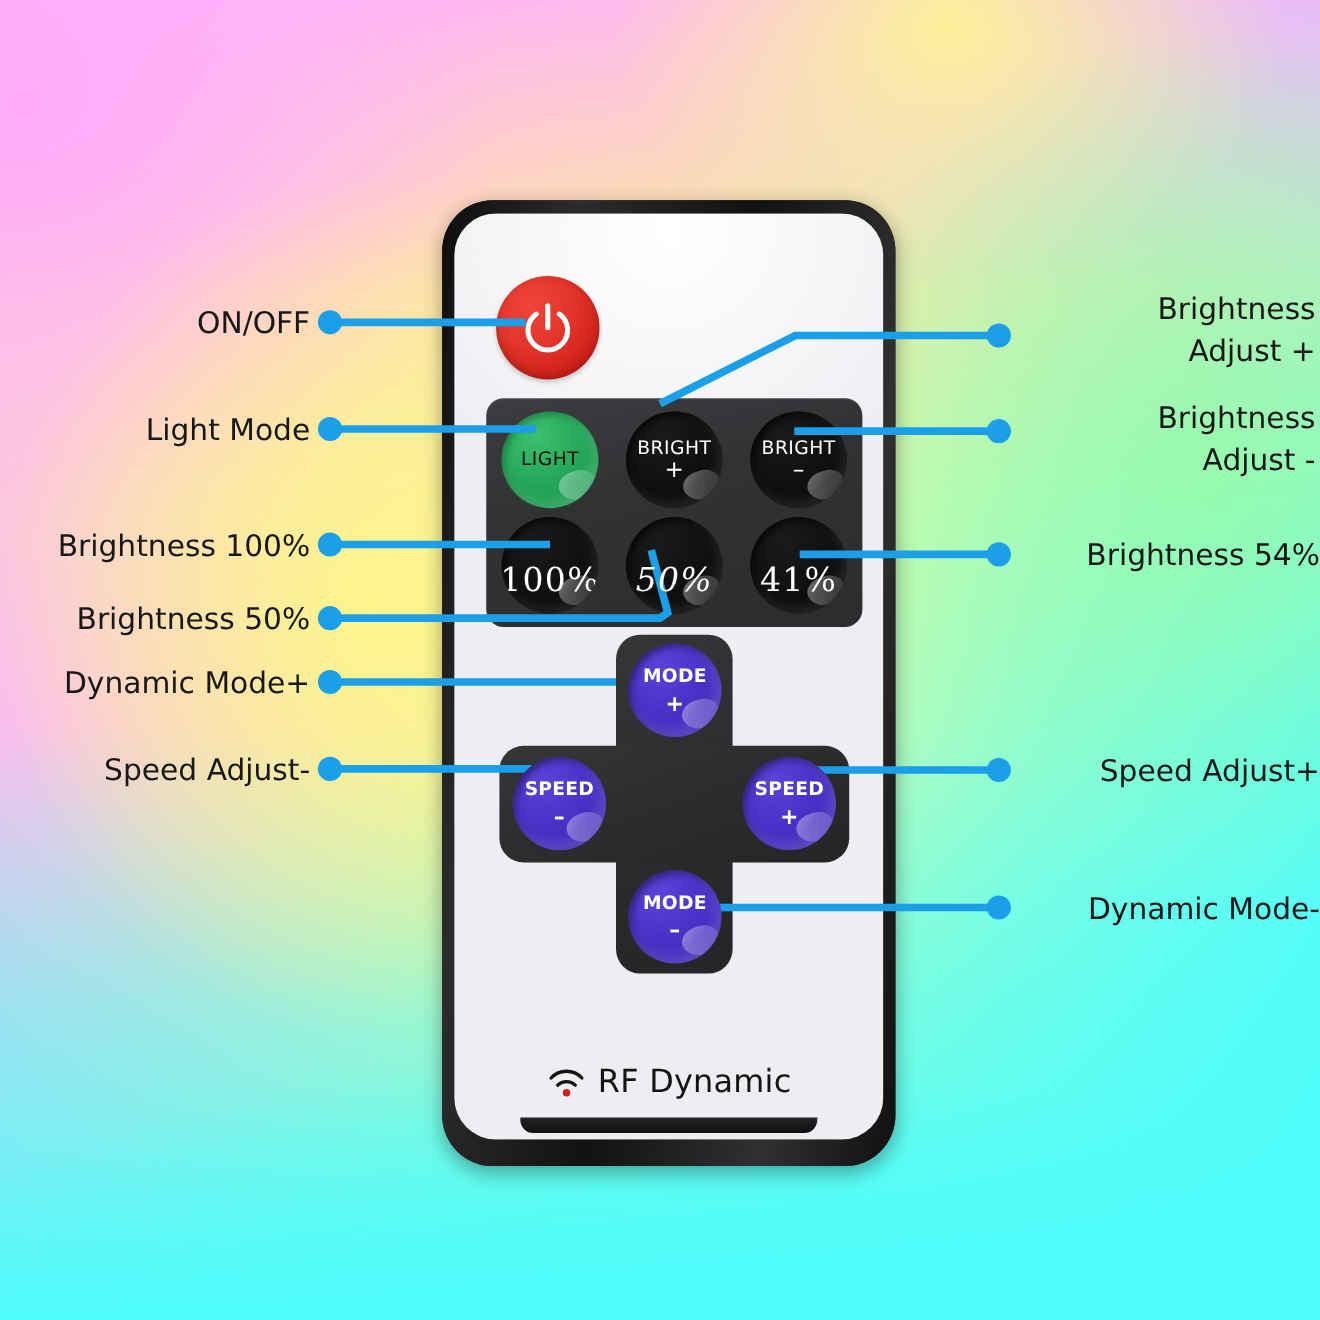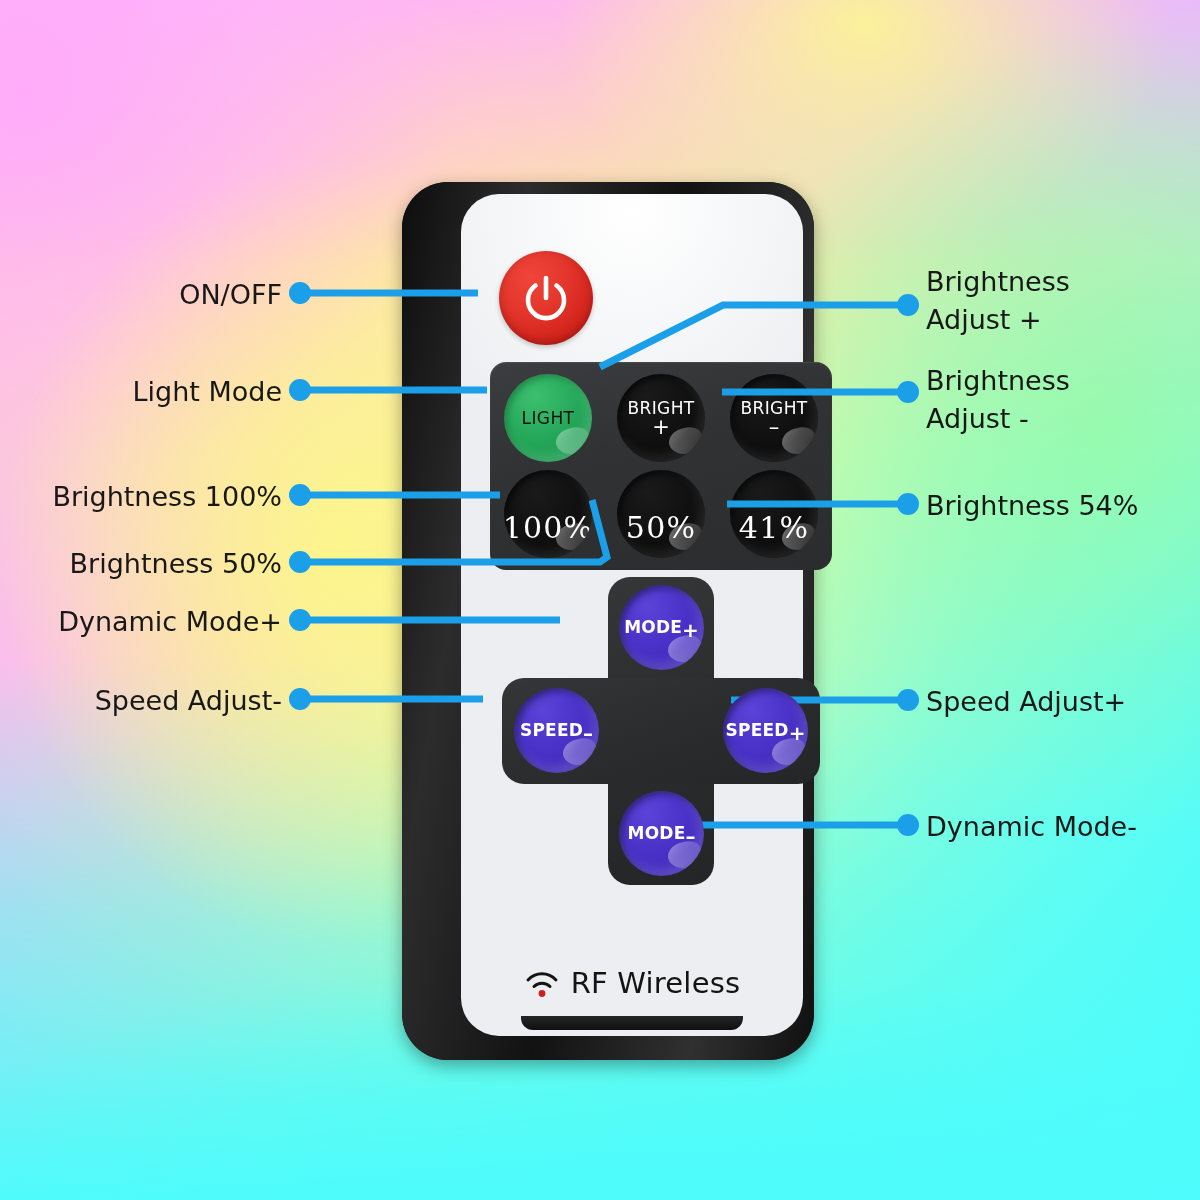--- a/index.html
+++ b/index.html
@@ -98,21 +98,20 @@
   #remote-face {
     position: absolute;
     left: 11px;
     top: 12px;
     right: 11px;
     bottom: 24px;
     border-radius: 38px;
     background:
       radial-gradient(ellipse 70% 30% at 50% 2%, #ffffff 0%, #f4f5f7 60%, #eceef1 100%),
       linear-gradient(180deg, #fbfcfd 0%, #f3f4f6 40%, #eceef0 75%, #e6e8eb 100%);
-    margin-left: 48px;
   }
   #remote-lip {
     position: absolute;
     left: 60px;
     right: 60px;
     bottom: 6px;
     height: 14px;
     border-radius: 0 0 12px 12px;
     background: linear-gradient(180deg, #242424 0%, #101010 100%);
   }
@@ -239,21 +238,21 @@
     left: 0; top: 101px;
     width: 318px; height: 106px;
     border-radius: 22px;
   }
   .dpad-btn {
     position: absolute;
     width: 85px;
     height: 85px;
     border-radius: 50%;
     display: flex;
-    flex-direction: row;
+    flex-direction: column;
     align-items: center;
     justify-content: center;
     overflow: hidden;
     background: radial-gradient(circle at 34% 26%, #5b43d8 0%, #4a32c9 45%, #3b24ae 100%);
     box-shadow: inset -5px -6px 12px rgba(255,255,255,0.16),
                 inset 3px 3px 7px rgba(0,0,0,0.42);
     z-index: 3;
   }
   .dpad-label {
     position: relative;
@@ -301,21 +300,21 @@
   
   .callout {
     position: absolute;
     font-family: "DejaVu Sans", sans-serif;
     font-size: 27px;
     color: #181818;
     line-height: 1.42;
     white-space: pre-line;
   }
   .callout.left  { text-align: right; }
-  .callout.right { text-align: left; }
+  .callout.right { text-align: right; }
 
   #svg-leads {
     position: absolute;
     inset: 0;
     width: 1200px;
     height: 1200px;
     pointer-events: none;
   }
 </style>
 </head>
@@ -361,21 +360,21 @@
           <span class="kp-label">BRIGHT</span>
           <span class="kp-sign">–</span>
           <span class="kp-gloss"></span>
         </div>
 
         <div class="kp-btn kp-black" style="left:14px; top:108px;">
           <span class="kp-pct">100%</span>
           <span class="kp-gloss"></span>
         </div>
 
-        <div class="kp-btn kp-black" style="left:127px; top:108px;">
+        <div class="kp-btn kp-black" style="left:127px; top:108px;font-style:italic;">
           <span class="kp-pct">50%</span>
           <span class="kp-gloss"></span>
         </div>
 
         <div class="kp-btn kp-black" style="left:240px; top:108px;">
           <span class="kp-pct">41%</span>
           <span class="kp-gloss"></span>
         </div>
 
       </div>
@@ -408,21 +407,21 @@
           <span class="kp-gloss"></span>
         </div>
       </div>
 
       <div id="rf-brand">
         <svg id="rf-icon" viewBox="0 0 36 30">
           <path d="M4 12 A19 19 0 0 1 32 12" fill="none" stroke="#141414" stroke-width="3" stroke-linecap="round"></path>
           <path d="M10 18.5 A11.5 11.5 0 0 1 26 18.5" fill="none" stroke="#141414" stroke-width="3" stroke-linecap="round"></path>
           <circle cx="18" cy="25.5" r="3.4" fill="#cc1f1f"></circle>
         </svg>
-        <span id="rf-text">RF Wireless</span>
+        <span id="rf-text">RF Dynamic</span>
       </div>
 
       <div id="remote-lip"></div>
     </div>
   </div>
 
   <svg id="svg-leads" viewBox="0 0 1200 1200">
     <g fill="none" stroke="#1a9fe8" stroke-width="7" stroke-linecap="butt">
 
       <path d="M300 293 L478 293"></path>

